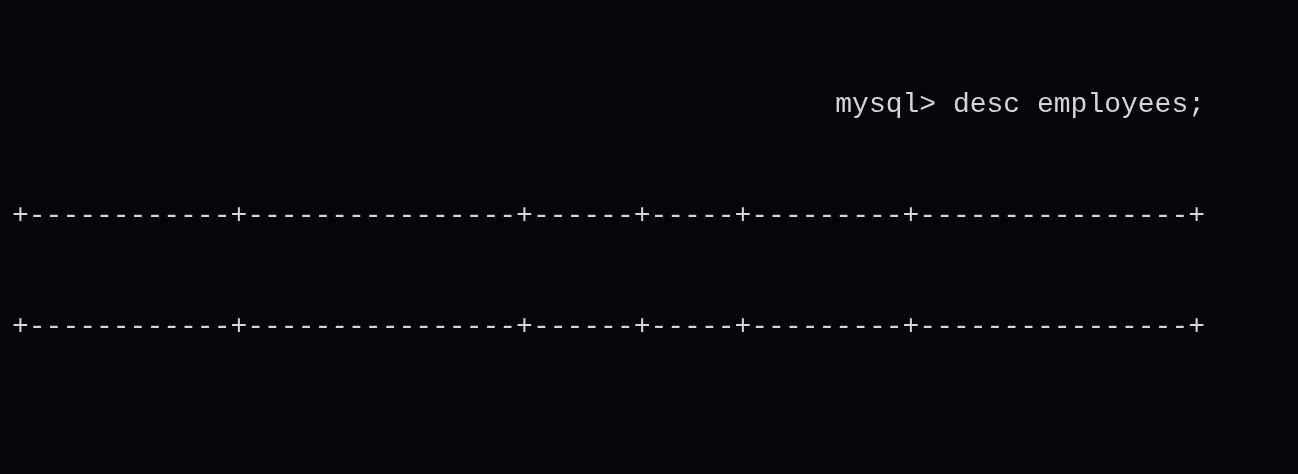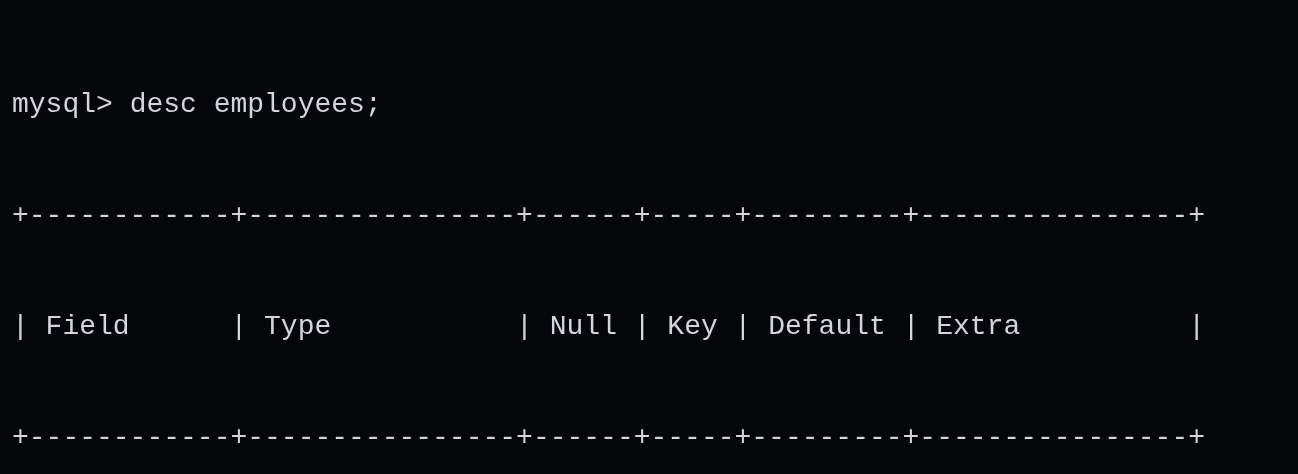--- a/index.html
+++ b/index.html
@@ -21,29 +21,29 @@
       font-family: "Liberation Mono", "DejaVu Sans Mono", monospace;
       font-size: 28px;
       line-height: 37px;
       white-space: pre;
       letter-spacing: 0;
     }
     .line {
       display: block;
       height: 37px;
       white-space: pre;
+      text-align: right;
     }
   </style>
 </head>
 <body>
 
 <div class="terminal">
   <div class="line prompt-line"><span>mysql&gt;</span> <span>desc employees;</span></div>
   <div class="line">+------------+----------------+------+-----+---------+----------------+</div>
-  <div class="line">|<span> Field      </span>|<span> Type           </span>|<span> Null </span>|<span> Key </span>|<span> Default </span>|<span> Extra          </span>|</div>
   <div class="line">+------------+----------------+------+-----+---------+----------------+</div>
   
   
   
   
   
   
   
   
 </div>

